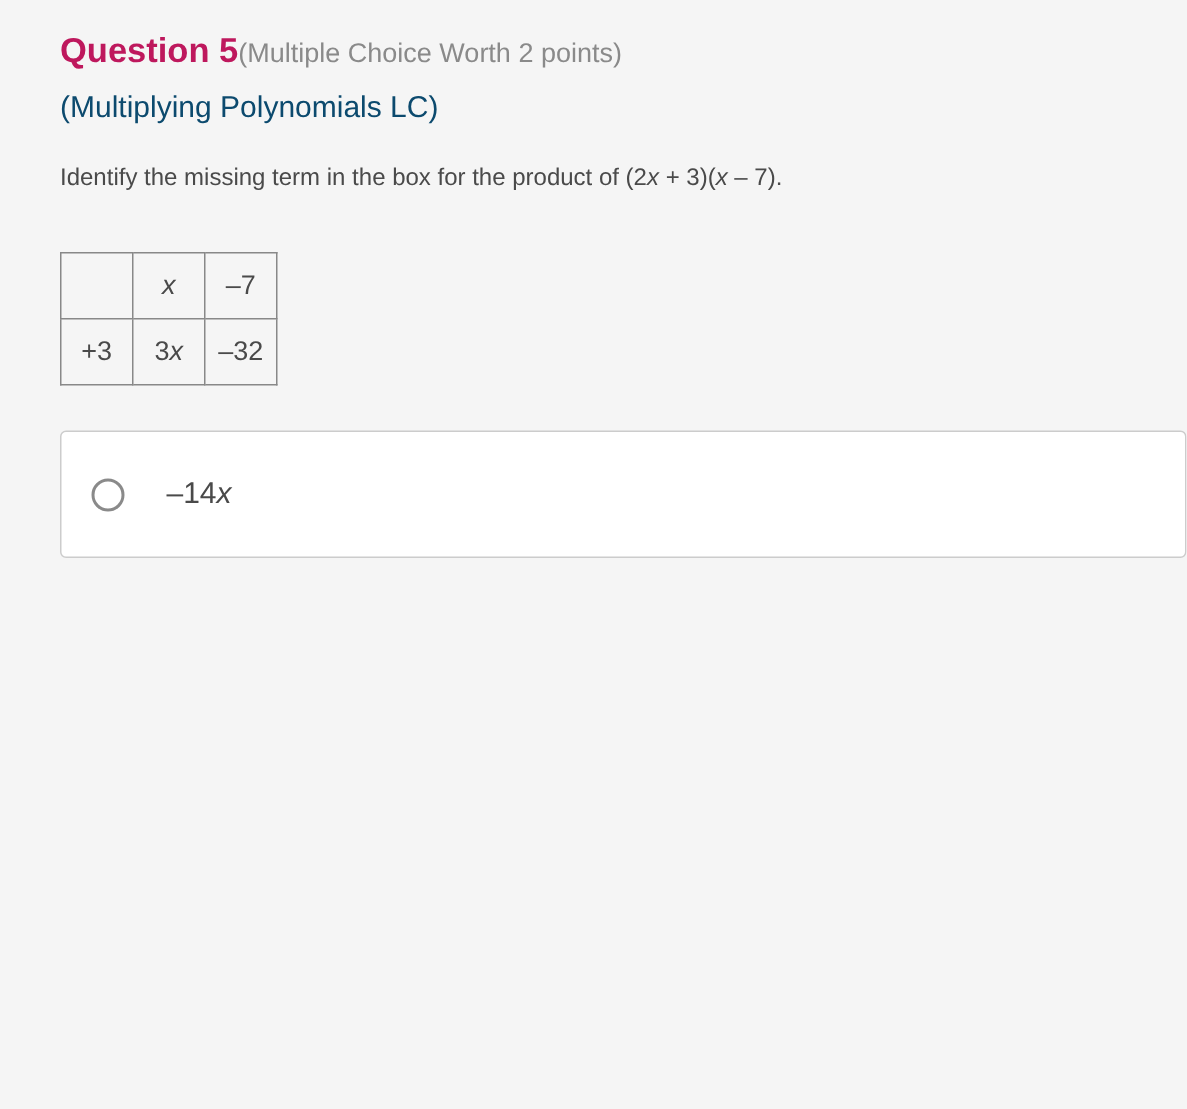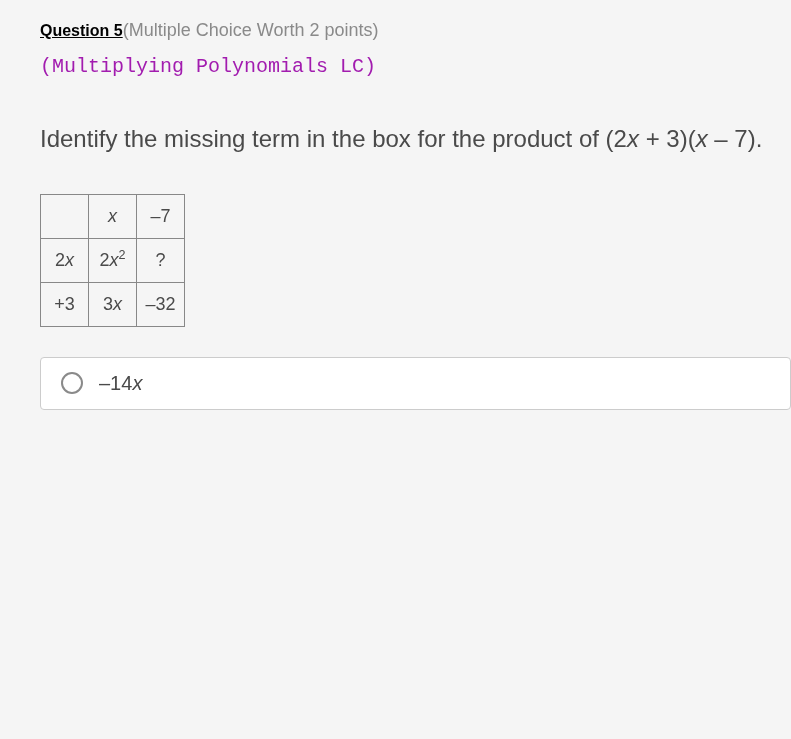--- a/index.html
+++ b/index.html
@@ -11,38 +11,36 @@
       font-family: Arial, Helvetica, sans-serif;
       background: #f5f5f5;
       color: #4a4a4a;
       width: 791px;
       padding: 20px 0 0 40px;
     }
     .question-header {
       margin-bottom: 14px;
     }
     .question-number {
-      font-size: 16px;
+      font-size: 23px;
       font-weight: bold;
-      color: #000000;
-      text-decoration: underline;
+      color: #be185d;
     }
     .question-worth {
       font-size: 18px;
       color: #8a8a8a;
       font-weight: normal;
     }
     .question-topic {
       font-size: 20px;
-      color: #a21caf;
-      margin-bottom: 44px;
-      font-family: Liberation Mono, monospace;
+      color: #0c4a6e;
+      margin-bottom: 24px;
     }
     .question-prompt {
-      font-size: 24px;
+      font-size: 16px;
       color: #4a4a4a;
       margin-bottom: 38px;
       line-height: 1.4;
     }
     .box-table {
       border-collapse: collapse;
       margin-bottom: 30px;
     }
     .box-table td {
       border: 1px solid #888;
@@ -67,24 +65,24 @@
     }
     .options-container {
       display: flex;
       flex-direction: column;
       gap: 12px;
     }
     .option {
       background: #fff;
       border: 1px solid #ccc;
       border-radius: 4px;
-      padding: 14px 20px;
+      padding: 30px 20px;
       display: flex;
       align-items: center;
-      gap: 16px;
+      gap: 28px;
       cursor: pointer;
     }
     .option .radio {
       width: 22px;
       height: 22px;
       border: 2.5px solid #8a8a8a;
       border-radius: 50%;
       flex-shrink: 0;
     }
     .option-label {
@@ -106,25 +104,20 @@
 </div>
 
 <table class="box-table">
   <tbody>
       <tr>
     <td class="empty-header"></td>
     <td><span class="italic">x</span></td>
     <td>–7</td>
   </tr>
   <tr>
-    <td>2<span class="italic">x</span></td>
-    <td>2<span class="italic">x</span><sup>2</sup></td>
-    <td>?</td>
-  </tr>
-  <tr>
     <td>+3</td>
     <td>3<span class="italic">x</span></td>
     <td>–32</td>
   </tr>
 </tbody>
   </table>
 
 <div class="options-container">
   <div class="option">
     <div class="radio"></div>

